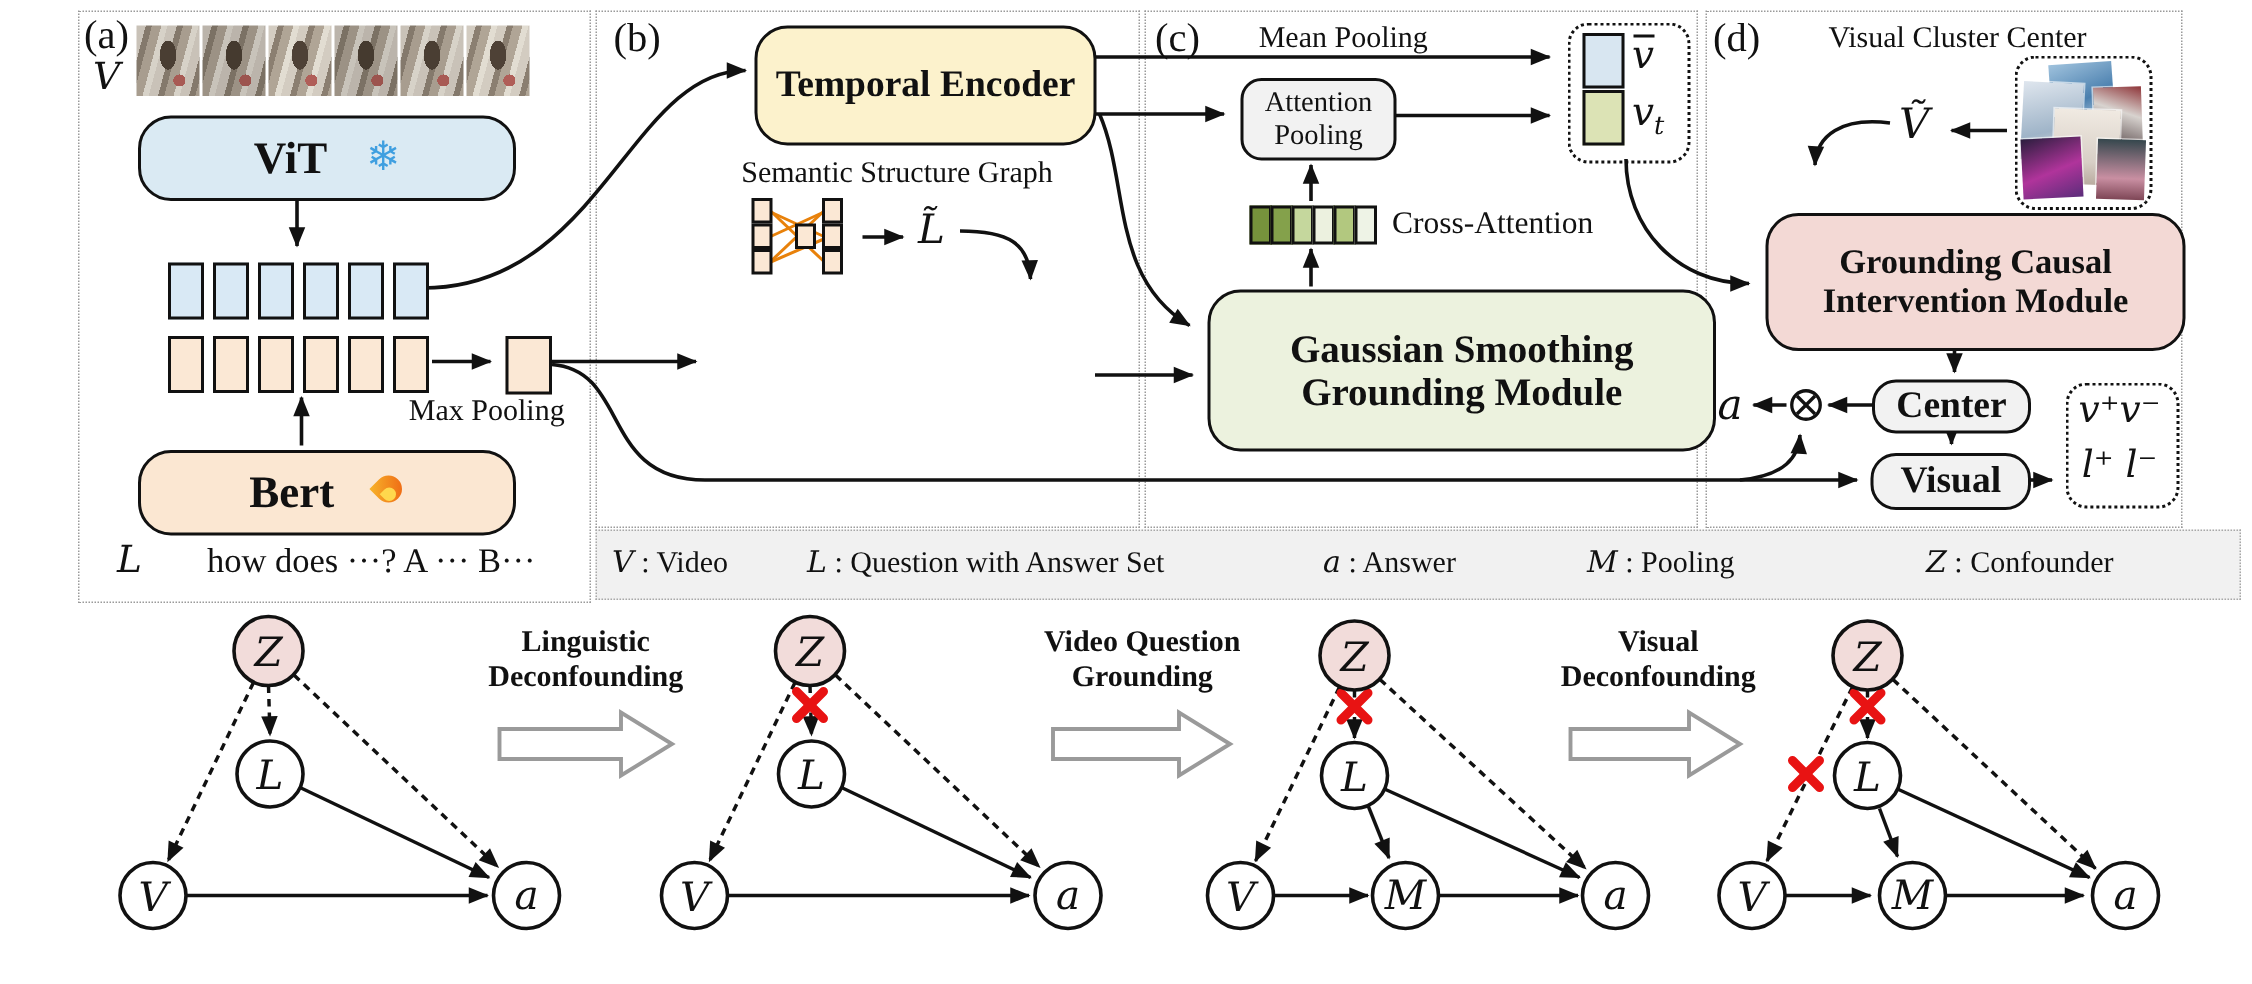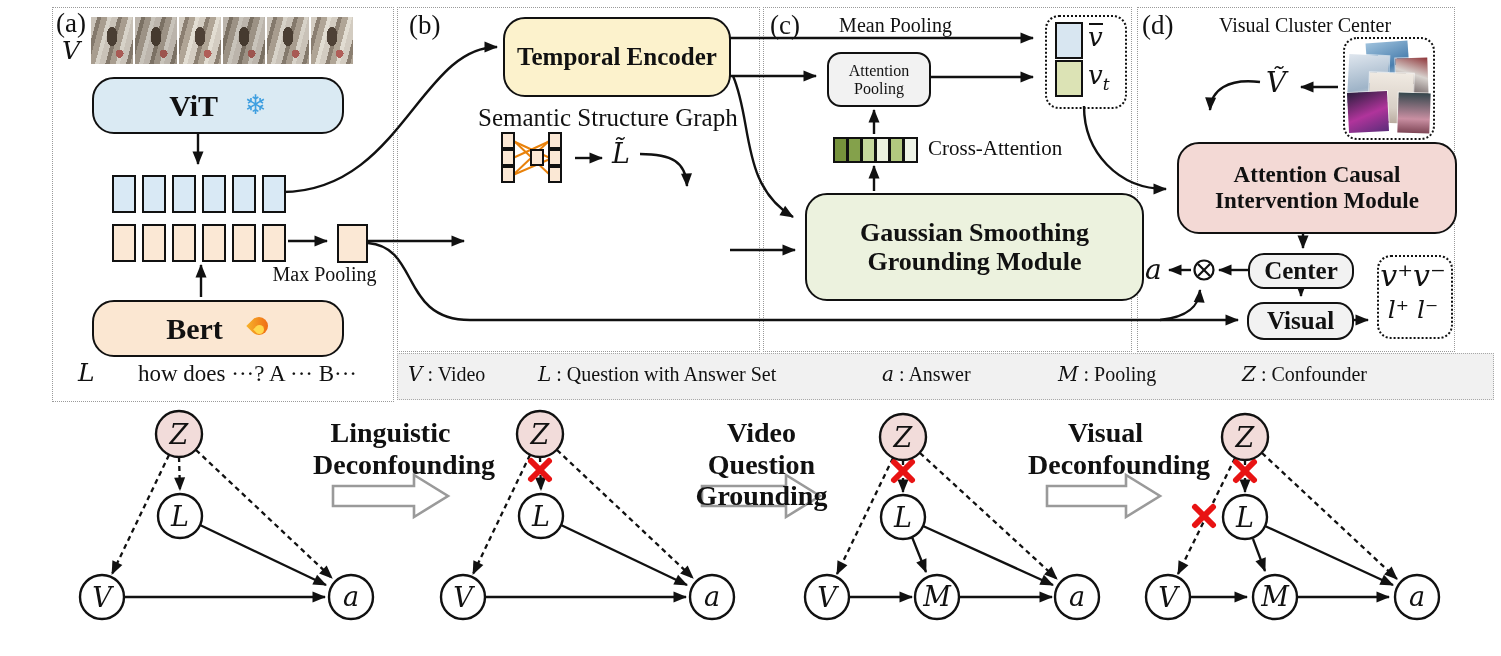--- a/index.html
+++ b/index.html
@@ -38,21 +38,21 @@
   .flame::before{content:"";position:absolute;left:1px;top:1px;width:18px;height:18px;
       background:linear-gradient(135deg,#f7b32a,#ee6212);border-radius:0 50% 50% 50%;transform:rotate(-45deg);}
   .flame::after{content:"";position:absolute;left:6px;top:9px;width:9px;height:9px;
       background:#ffd84d;border-radius:0 50% 50% 50%;transform:rotate(-45deg);}
   .snow{color:#3f9fe0;font-family:"DejaVu Sans",sans-serif;font-weight:normal;}
   
   .overbar{position:relative;display:inline-block;}
   .overbar::after{content:"";position:absolute;left:8%;right:-2%;top:1px;height:2.2px;background:#111;}
   .legendbar{position:absolute;z-index:2;background:#f1f1f1;border:1.6px dotted #a8a8a8;}
   .legitem{position:absolute;font-size:20px;white-space:nowrap;}
-  .tlabel{position:absolute;z-index:2;font-weight:bold;font-size:28px;line-height:1.13;text-align:center;}
+  .tlabel{position:absolute;z-index:2;font-weight:bold;font-size:20px;line-height:1.13;text-align:center;}
   .dotbox{position:absolute;z-index:2;border:2.6px dotted #111;border-radius:14px;}
 </style>
 </head>
 <body>
 
 <div id="app">
 
   <div class="panel" style="left:52px;top:7px;width:340px;height:393px;"></div>
   <div class="panel" style="left:397px;top:7px;width:361px;height:343px;"></div>
   <div class="panel" style="left:763px;top:7px;width:367px;height:343px;"></div>
@@ -273,26 +273,26 @@
     <span class="flame" style="margin-left:26px;"></span>
   </div>
 
   <div class="lbl lvl ital" style="left:78px;top:358px;font-size:25px;">L</div>
   <div class="lbl lvl center" style="left:105px;top:361px;width:285px;font-size:23px;">how does ···? A ··· B···</div>
 
   <div class="lbl lvl" style="left:409px;top:10px;font-size:27px;">(b)</div>
   <div class="box pill" style="left:503px;top:17px;width:204px;height:76px;background:#fcf2cc;font-size:25px;padding:0 10px;">
     <span>Temporal Encoder</span>
   </div>
-  <div class="lbl lvl center" style="left:478px;top:104px;width:240px;font-size:25px;">Semantic Structure Graph</div>
+  <div class="lbl lvl center" style="left:478px;top:104px;width:240px;font-size:20px;">Semantic Structure Graph</div>
   <div class="lbl lvl ital" style="left:612px;top:138px;font-size:27px;">L̃</div>
 
   <div class="lbl lvl" style="left:770px;top:10px;font-size:27px;">(c)</div>
   <div class="lbl lvl center" style="left:833px;top:14px;width:125px;font-size:20px;">Mean Pooling</div>
-  <div class="box" style="left:827px;top:52px;width:100px;height:51px;background:#f2f2f2;border-radius:14px;font-weight:normal;font-size:16px;">
+  <div class="box" style="left:827px;top:52px;width:100px;height:51px;background:#f2f2f2;border-radius:14px;font-weight:normal;font-size:19px;">
     <span>Attention Pooling</span>
   </div>
 
   <div class="dotbox" style="left:1045px;top:15px;width:78px;height:90px;"></div>
   <div class="tok" style="left:1055px;top:22px;width:24px;height:33px;background:#d8e6f1;"></div>
   <div class="tok" style="left:1055px;top:60px;width:24px;height:33px;background:#dce3b5;"></div>
   <div class="lbl lvl ital" style="left:1088px;top:22px;font-size:26px;">
     <span class="overbar">v</span>
   </div>
   <div class="lbl lvl ital" style="left:1088px;top:60px;font-size:26px;">
@@ -322,50 +322,50 @@
     <div class="cthumb t3" style="left:1348px;top:55px;width:40px;height:52px;transform:rotate(3deg);"></div>
     <div class="cthumb t2" style="left:1396px;top:58px;width:32px;height:42px;transform:rotate(-2deg);"></div>
     <div class="cthumb t4" style="left:1369px;top:73px;width:44px;height:50px;transform:rotate(2deg);"></div>
     <div class="cthumb t5" style="left:1348px;top:92px;width:40px;height:40px;transform:rotate(-3deg);"></div>
     <div class="cthumb t6" style="left:1398px;top:93px;width:32px;height:40px;transform:rotate(2deg);"></div>
   </div>
 
   <div class="lbl lvl ital" style="left:1266px;top:66px;font-size:28px;">Ṽ</div>
 
   <div class="box pill" style="left:1177px;top:142px;width:260px;height:88px;background:#f3d9d5;font-size:23px;padding:0 8px;">
-    <span>Attention Causal Intervention Module</span>
+    <span>Grounding Causal Intervention Module</span>
   </div>
 
   <div class="lbl lvl ital" style="left:1145px;top:253px;font-size:28px;">a</div>
 
   <div class="box" style="left:1248px;top:253px;width:102px;height:32px;background:#f2f2f2;border-radius:16px;font-size:25px;">
     <span>Center</span>
   </div>
   <div class="box" style="left:1247px;top:302px;width:103px;height:34px;background:#f2f2f2;border-radius:17px;font-size:25px;">
     <span>Visual</span>
   </div>
 
   <div class="dotbox" style="left:1377px;top:255px;width:72px;height:80px;"></div>
-  <div class="lbl lvl ital center" style="left:1377px;top:258px;width:72px;font-size:30px;">v⁺v⁻</div>
+  <div class="lbl lvl ital center" style="left:1377px;top:258px;width:72px;font-size:25px;">v⁺v⁻</div>
   <div class="lbl lvl ital center" style="left:1377px;top:295px;width:72px;font-size:25px;">l⁺ l⁻</div>
 
   <div class="legendbar" style="left:397px;top:353px;width:1095px;height:45px;"></div>
   <div class="legitem lvl" style="left:408px;top:362px;">
     <span class="ital">V</span> <span>: Video</span>
   </div>
   <div class="legitem lvl" style="left:538px;top:362px;">
     <span class="ital">L</span> <span>: Question with Answer Set</span>
   </div>
   <div class="legitem lvl" style="left:882px;top:362px;">
     <span class="ital">a</span> <span>: Answer</span>
   </div>
   <div class="legitem lvl" style="left:1058px;top:362px;">
     <span class="ital">M</span> <span>: Pooling</span>
   </div>
-  <div class="legitem lvl" style="left:1242px;top:362px;">
+  <div class="legitem lvl" style="left:1284px;top:362px;">
     <span class="ital">Z</span> <span>: Confounder</span>
   </div>
 
   <div class="tlabel" style="left:313px;top:417px;width:155px;">
     <div>Linguistic</div>
     <div>Deconfounding</div>
   </div>
   <div class="tlabel" style="left:683px;top:417px;width:157px;">
     <div>Video Question</div>
     <div>Grounding</div>

